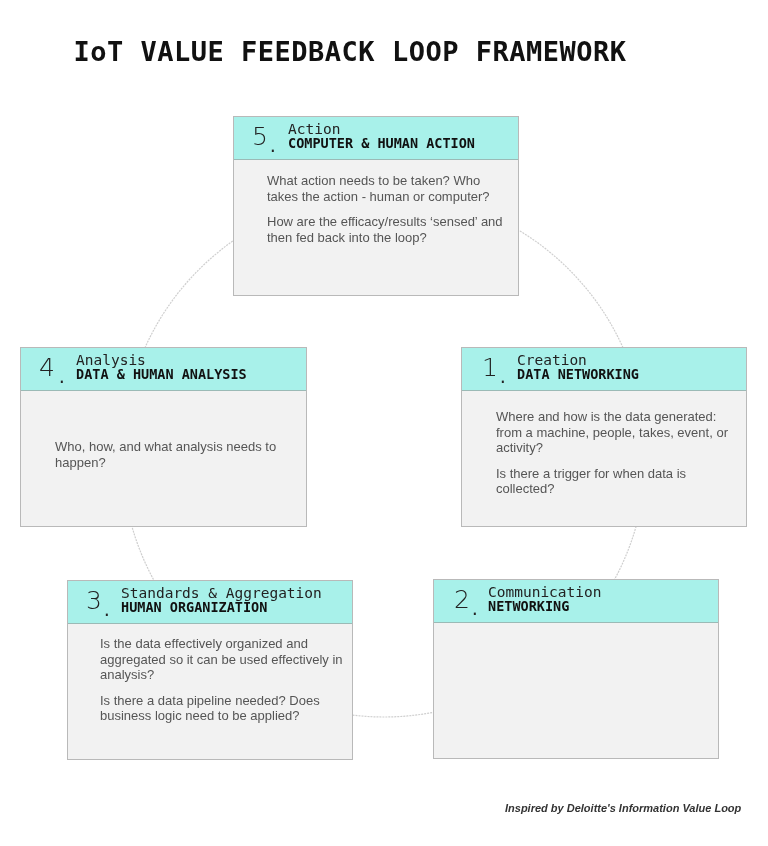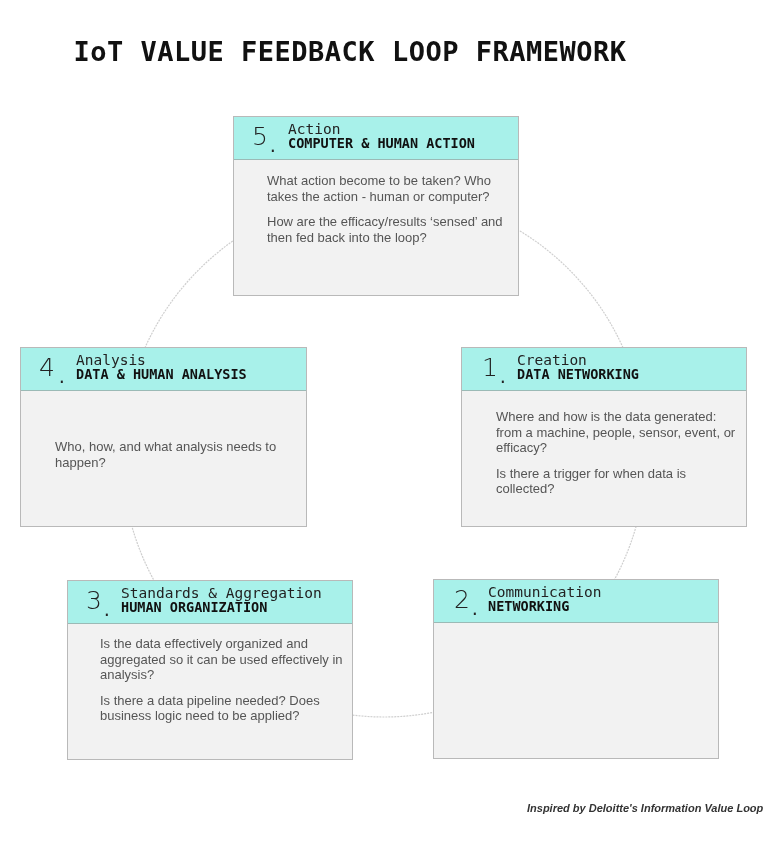--- a/index.html
+++ b/index.html
@@ -30,41 +30,41 @@
       font-size: 14.5px; color: #222;
     }
     .sub {
       position: absolute; top: 18px; font-family: "DejaVu Sans Mono", monospace;
       font-size: 13.5px; font-weight: bold; color: #111;
     }
     .body { position: absolute; font-size: 13px; line-height: 15.5px; color: #555; }
     .body p { margin: 0 0 10px 0; }
     .footer {
       position: absolute; left: 505px; top: 802px; font-size: 11px;
-      font-style: italic; font-weight: bold; color: #333; margin-left: 22px;
+      font-style: italic; font-weight: bold; color: #333;
     }
   </style>
 </head>
 <body>
 
 <div class="title">IoT VALUE FEEDBACK LOOP FRAMEWORK</div>
 
 <svg class="loop" width="768" height="846">
   <circle cx="384" cy="455" r="262" fill="none" stroke="#cfcfcf" stroke-width="1.2" stroke-dasharray="2 1"></circle>
 </svg>
 
 <div class="card" style="left:233px;top:116px;width:286px;height:180px;">
   <div class="card-head">
     <span class="num" style="left:18px">5</span>
     <span class="dot" style="left:34px;top:20px">.</span>
     <span class="stage" style="left:54px">Action</span>
     <span class="sub" style="left:54px">COMPUTER &amp; HUMAN ACTION</span>
   </div>
   <div class="body" style="left:33px;top:56px;width:240px;">
-    <p>What action become to be taken? Who takes the action - human or computer?</p>
+    <p>What action needs to be taken? Who takes the action - human or computer?</p>
     <p>How are the efficacy/results ‘sensed’ and then fed back into the loop?</p>
   </div>
 </div>
 
 <div class="card" style="left:20px;top:347px;width:287px;height:180px;">
   <div class="card-head">
     <span class="num" style="left:18px">4</span>
     <span class="dot" style="left:36px;top:20px">.</span>
     <span class="stage" style="left:55px">Analysis</span>
     <span class="sub" style="left:55px">DATA &amp; HUMAN ANALYSIS</span>
@@ -75,21 +75,21 @@
 </div>
 
 <div class="card" style="left:461px;top:347px;width:286px;height:180px;">
   <div class="card-head">
     <span class="num" style="left:20px">1</span>
     <span class="dot" style="left:36px;top:20px">.</span>
     <span class="stage" style="left:55px">Creation</span>
     <span class="sub" style="left:55px">DATA NETWORKING</span>
   </div>
   <div class="body" style="left:34px;top:61px;width:240px;">
-    <p>Where and how is the data generated: from a machine, people, sensor, event, or efficacy?</p>
+    <p>Where and how is the data generated: from a machine, people, takes, event, or activity?</p>
     <p>Is there a trigger for when data is collected?</p>
   </div>
 </div>
 
 <div class="card" style="left:67px;top:580px;width:286px;height:180px;">
   <div class="card-head">
     <span class="num" style="left:18px">3</span>
     <span class="dot" style="left:34px;top:20px">.</span>
     <span class="stage" style="left:53px">Standards &amp; Aggregation</span>
     <span class="sub" style="left:53px">HUMAN ORGANIZATION</span>

